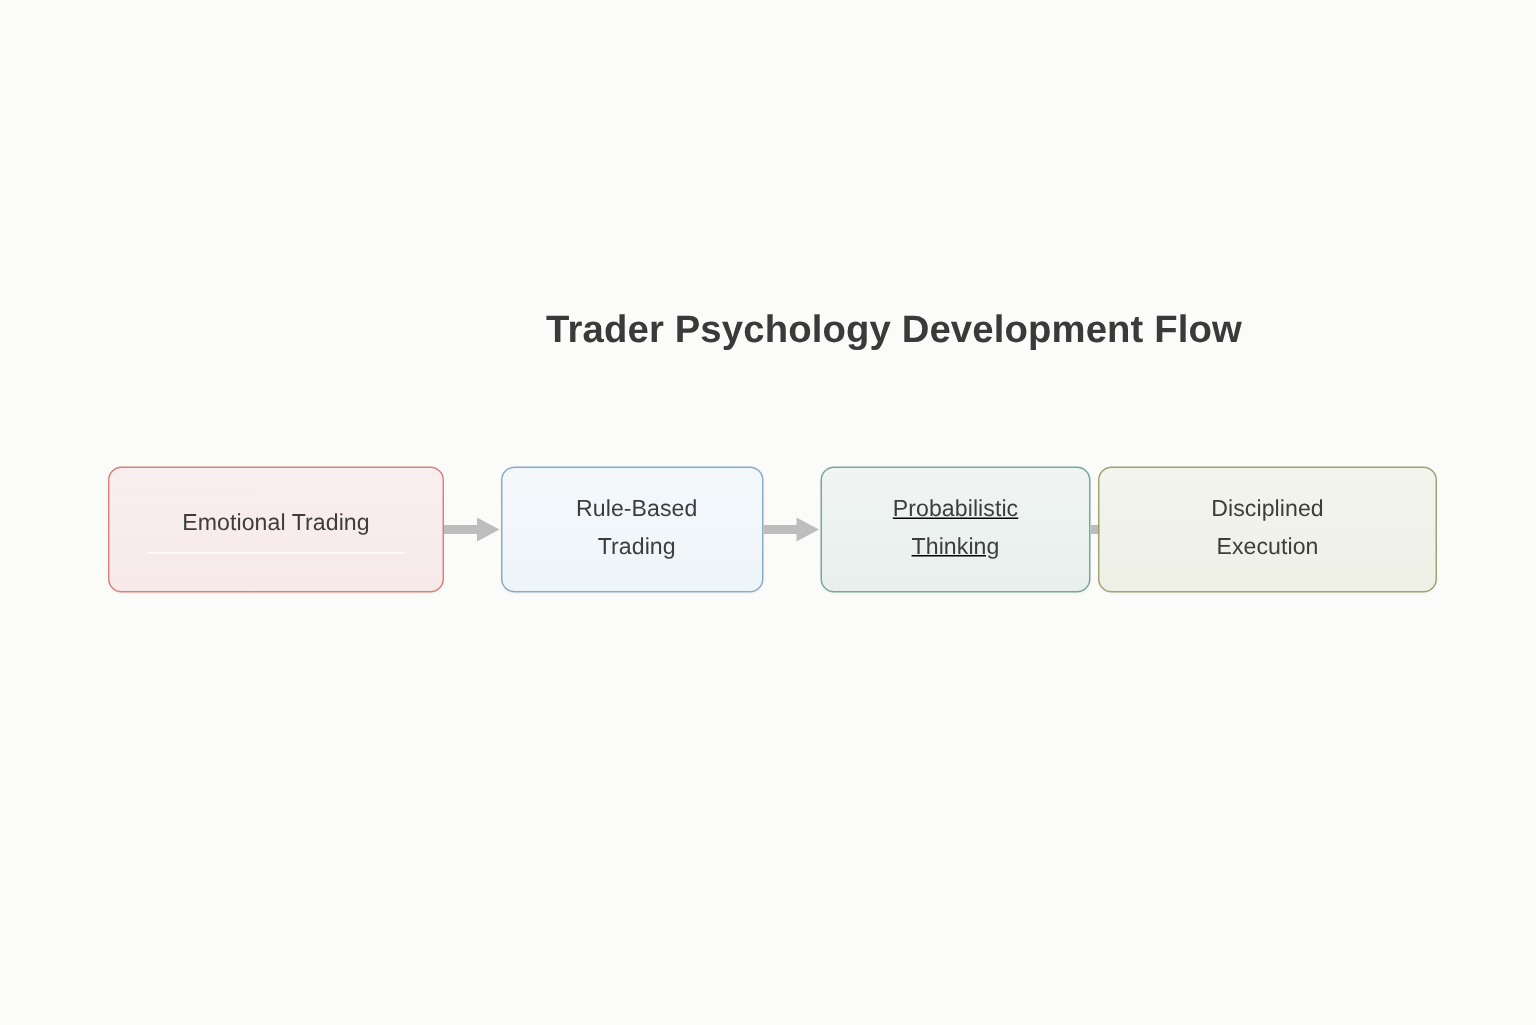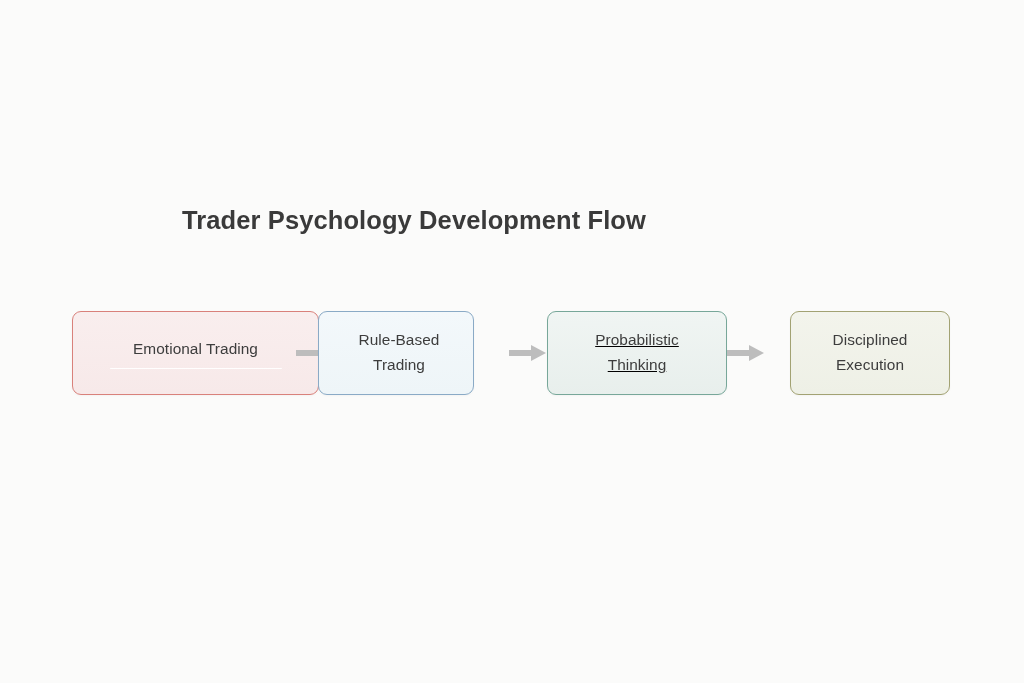--- a/index.html
+++ b/index.html
@@ -22,21 +22,21 @@
     width: 1024px;
     height: 683px;
   }
 
   
   .diagram-title {
     position: absolute;
     left: 0;
     top: 206px;
     width: 828px;
-    text-align: center;
+    text-align: right;
     font-size: 25.5px;
     font-weight: 600;
     letter-spacing: 0.1px;
     color: #3a3a3a;
     white-space: nowrap;
   }
 
   
   .flow-row {
     position: absolute;
@@ -75,24 +75,24 @@
   
   .node-divider {
     width: 172px;
     height: 1px;
     margin-top: 7px;
     background: rgba(255,255,255,0.92);
     border-radius: 1px;
   }
 
   
-  .node-1 { left: 0px;   width: 247px; text-align: center; }
-  .node-2 { left: 246px; width: 156px; padding-left: 16px; }
+  .node-1 { left: 0px;   width: 224px; text-align: center; }
+  .node-2 { left: 262px; width: 175px; padding-left: 16px; }
   .node-3 { left: 475px; width: 180px; text-decoration: underline; }
-  .node-4 { left: 718px; width: 160px; }
+  .node-4 { left: 660px; width: 226px; }
 
   
   .node-1 {
     border-color: #d9817b;
     background: linear-gradient(180deg, #f9eeee 0%, #f7e9e9 100%);
   }
   .node-2 {
     border-color: #8aaac6;
     background: linear-gradient(180deg, #f3f8fb 0%, #eef5f8 100%);
   }

